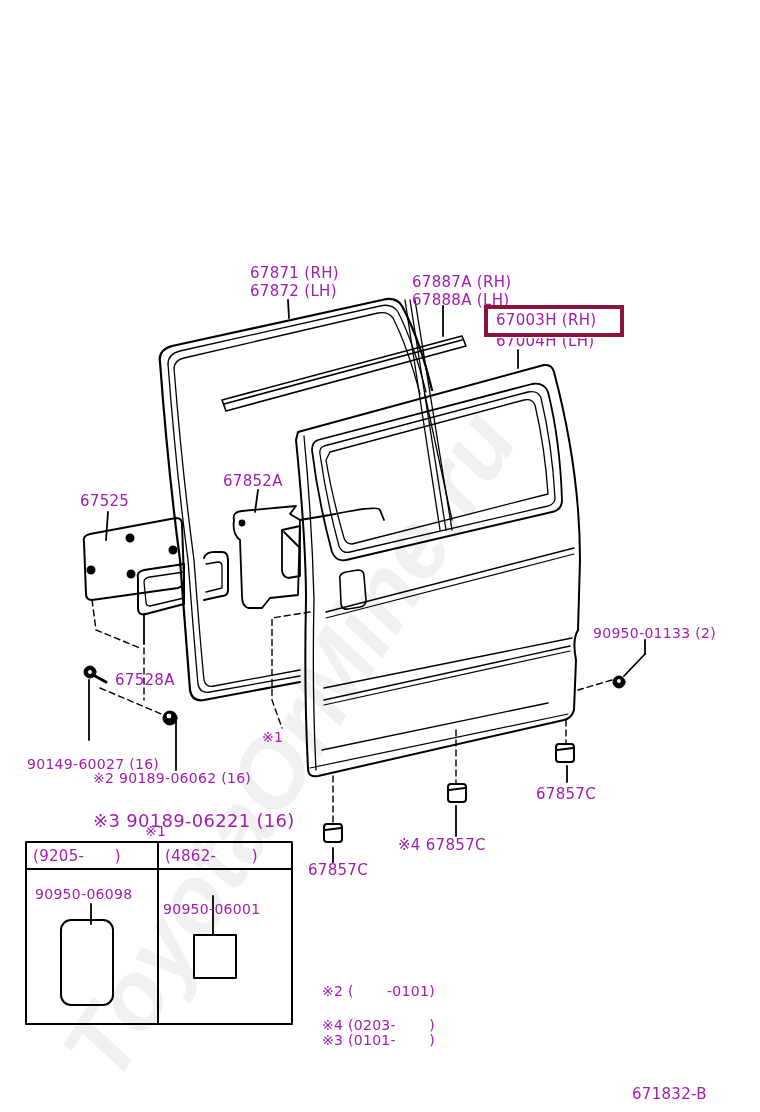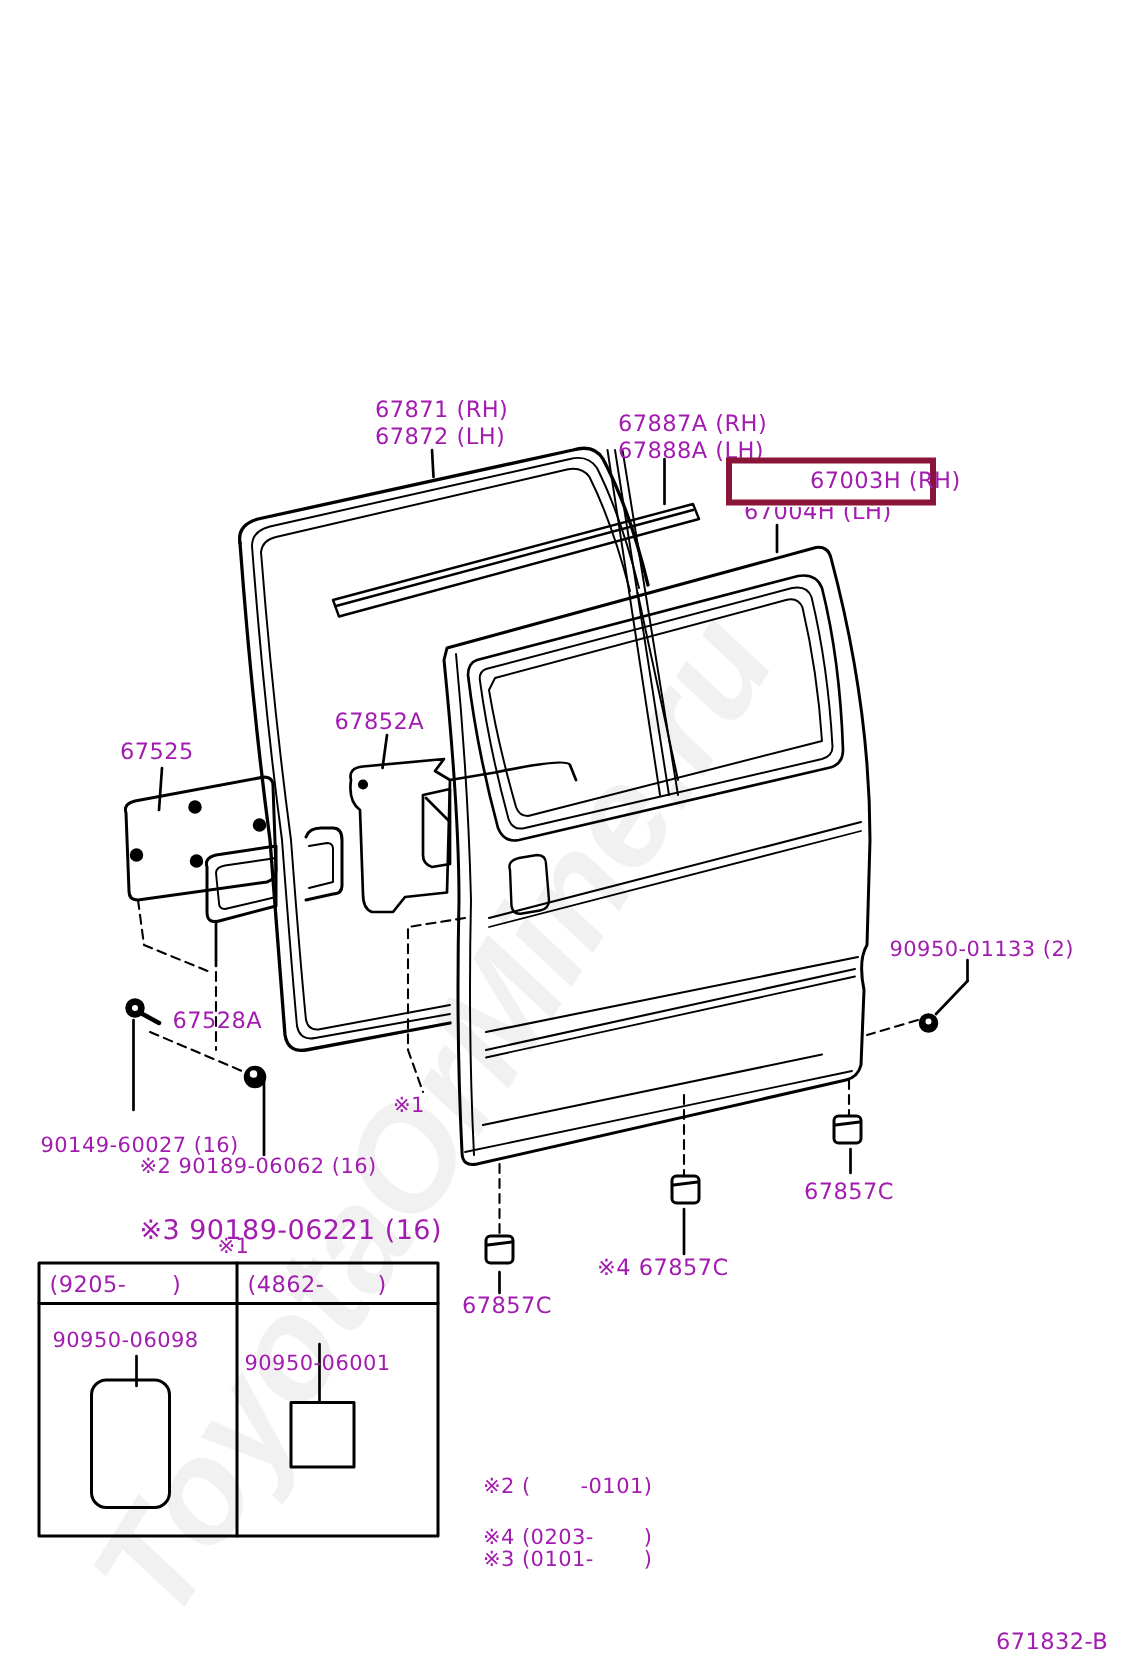--- a/index.html
+++ b/index.html
@@ -143,21 +143,21 @@
       <rect x="194" y="935" width="42" height="43"></rect>
     </g>
   </svg>
 
   <div class="lbl" style="left:250px; top:265px;">67871 (RH)</div>
   <div class="lbl" style="left:250px; top:283px;">67872 (LH)</div>
   <div class="lbl" style="left:412px; top:274px;">67887A (RH)</div>
   <div class="lbl" style="left:412px; top:292px;">67888A (LH)</div>
 
   <div class="highlight" style="left:484px; top:305px; width:140px; height:32px;"></div>
-  <div class="lbl" style="left:496px; top:312px;margin-left:44px;">67003H (RH)</div>
+  <div class="lbl" style="left:496px; top:312px;">67003H (RH)</div>
   <div class="lbl" style="left:496px; top:333px; clip-path: inset(5px 0 0 0);">67004H (LH)</div>
 
   <div class="lbl" style="left:80px; top:493px;">67525</div>
   <div class="lbl" style="left:223px; top:473px;">67852A</div>
   <div class="lbl" style="left:115px; top:648px;margin-top:24px;">67528A</div>
 
   <div class="lbl" style="left:593px; top:625px; font-size:14px;">90950-01133 (2)</div>
   <div class="lbl" style="left:27px; top:738px; font-size:14px;margin-top:18px;">90149-60027 (16)</div>
   <div class="lbl" style="left:262px; top:729px; font-size:14px;">※1</div>
   <div class="lbl" style="left:93px; top:770px; font-size:14px;">※2 90189-06062 (16)</div>
@@ -170,14 +170,14 @@
   <div class="lbl" style="left:145px; top:823px; font-size:14px;">※1</div>
   <div class="lbl" style="left:33px; top:848px;">(9205-      )</div>
   <div class="lbl" style="left:165px; top:848px;">(4862-       )</div>
   <div class="lbl" style="left:35px; top:886px; font-size:14px;">90950-06098</div>
   <div class="lbl" style="left:163px; top:901px; font-size:14px;">90950-06001</div>
 
   <div class="lbl" style="left:322px; top:983px; font-size:14px;">※2 (       -0101)</div>
   <div class="lbl" style="left:322px; top:1032px; font-size:14px;">※3 (0101-       )</div>
   <div class="lbl" style="left:322px; top:1017px; font-size:14px;">※4 (0203-       )</div>
 
-  <div class="lbl" style="left:632px; top:1086px;margin-left:32px;">671832-B</div>
+  <div class="lbl" style="left:632px; top:1086px;">671832-B</div>
 </div>
 
 </body></html>

